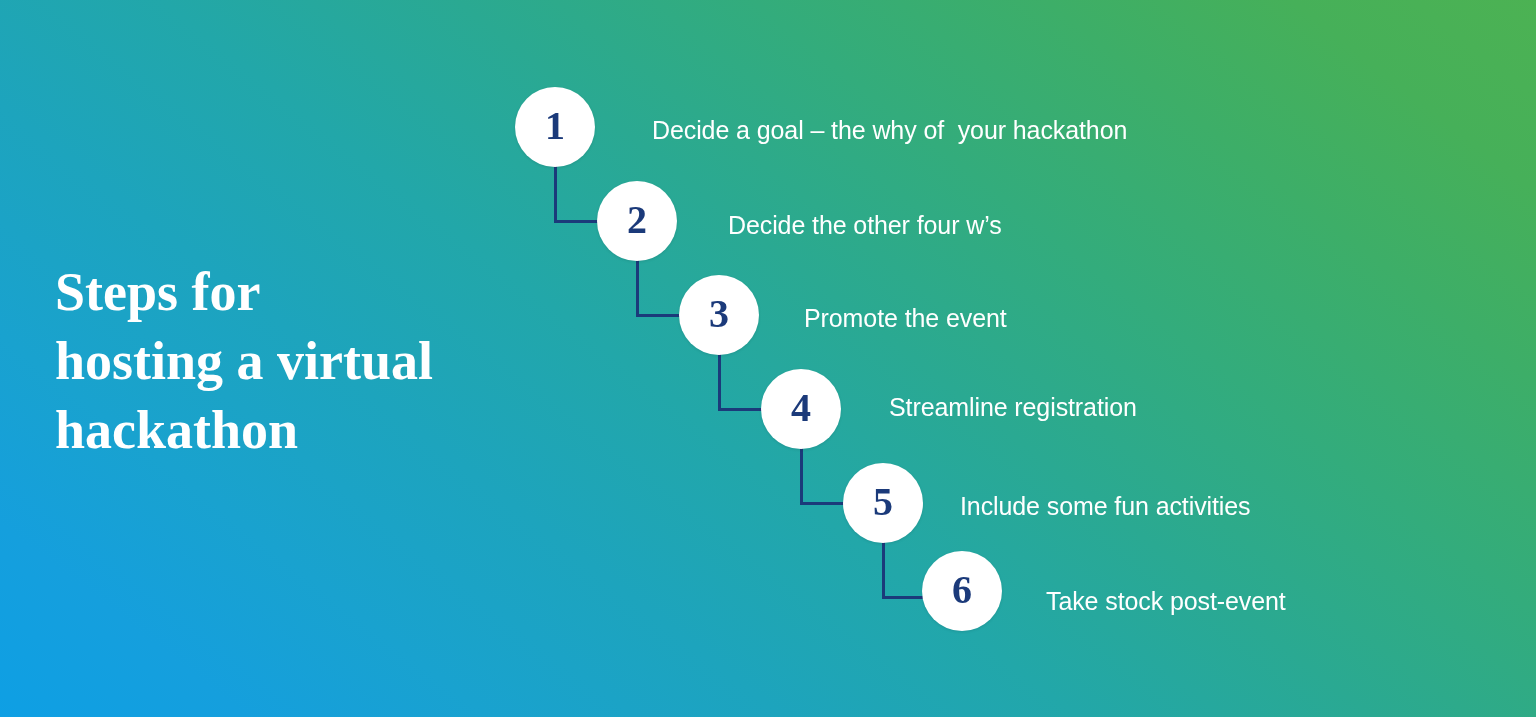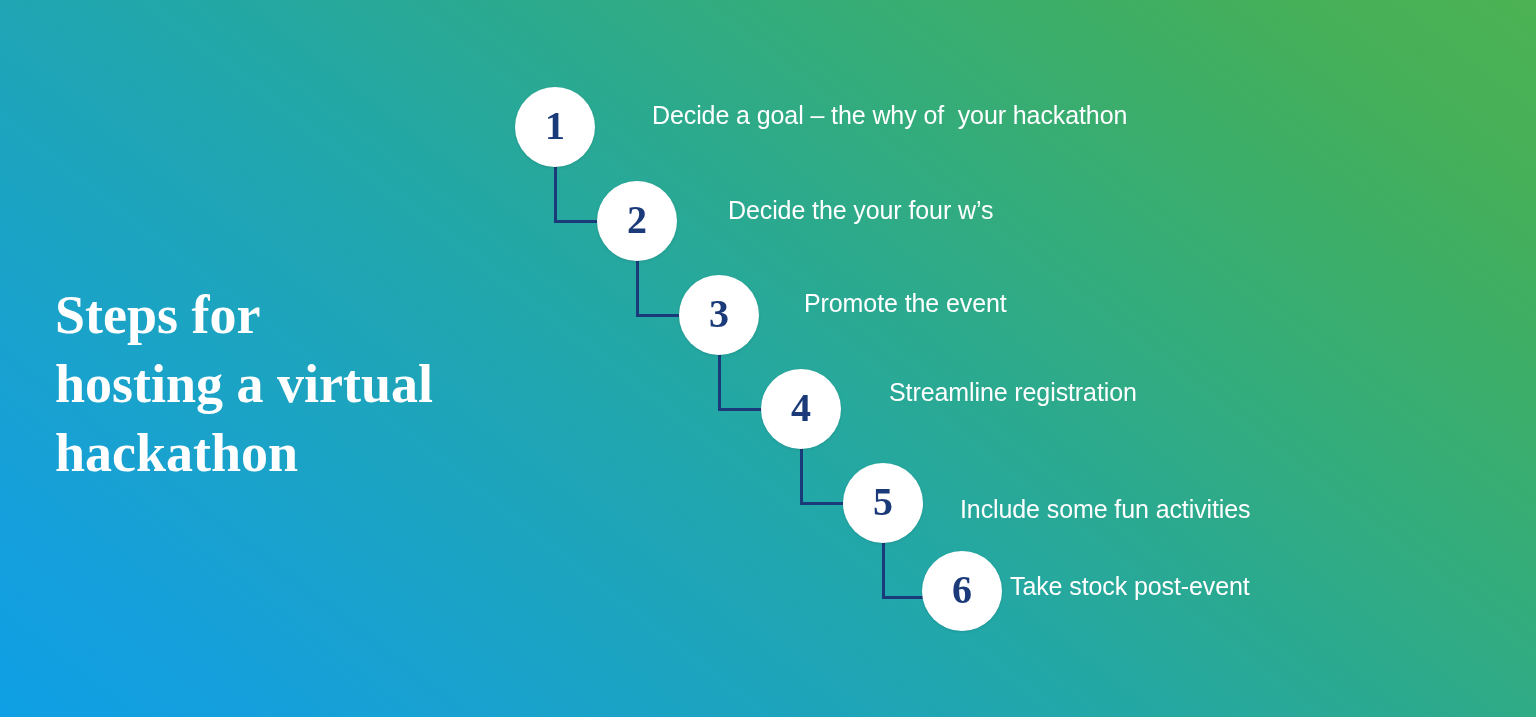--- a/index.html
+++ b/index.html
@@ -34,21 +34,20 @@
     left: 55px;
     top: 258px;
     width: 440px;
     color: #ffffff;
     font-family: "Liberation Serif", serif;
     font-weight: bold;
     font-size: 54px;
     line-height: 69px;
     letter-spacing: 0px;
     white-space: pre-line;
-    margin-top: 23px;
   }
 
   
   #steps {
     position: absolute;
     left: 0;
     top: 0;
     width: 1536px;
     height: 717px;
   }
@@ -79,20 +78,21 @@
   }
   .step-label {
     position: absolute;
     color: #ffffff;
     font-family: "Liberation Sans", sans-serif;
     font-weight: normal;
     font-size: 25px;
     line-height: 32px;
     white-space: pre;
     letter-spacing: -0.1px;
+    margin-top: 15px;
   }
 
   
   .connector-v {
     position: absolute;
     width: 3px;
     background: #1b3a7a;
   }
   .connector-h {
     position: absolute;
@@ -130,45 +130,45 @@
       <div class="circle" style="left:515px; top:87px;">
         <span class="circle-num">1</span>
       </div>
       <div class="step-label" style="left:652px; top:99px;">Decide a goal – the why of  your hackathon</div>
     </div>
 
     <div class="step">
       <div class="circle" style="left:597px; top:181px;">
         <span class="circle-num">2</span>
       </div>
-      <div class="step-label" style="left:728px; top:194px;">Decide the your four w’s</div>
+      <div class="step-label" style="left:728px; top:194px;">Decide the other four w’s</div>
     </div>
 
     <div class="step">
       <div class="circle" style="left:679px; top:275px;">
         <span class="circle-num">3</span>
       </div>
       <div class="step-label" style="left:804px; top:287px;text-align:center;">Promote the event</div>
     </div>
 
     <div class="step">
       <div class="circle" style="left:761px; top:369px;">
         <span class="circle-num">4</span>
       </div>
       <div class="step-label" style="left:889px; top:376px;">Streamline registration</div>
     </div>
 
     <div class="step">
       <div class="circle" style="left:843px; top:463px;">
         <span class="circle-num">5</span>
       </div>
-      <div class="step-label" style="left:960px; top:493px;text-align:center;">Include some fun activities</div>
+      <div class="step-label" style="left:960px; top:475px;text-align:center;">Include some fun activities</div>
     </div>
 
     <div class="step">
       <div class="circle" style="left:922px; top:551px;">
         <span class="circle-num">6</span>
       </div>
-      <div class="step-label" style="left:1010px; top:570px;">Take stock post-event</div>
+      <div class="step-label" style="left:1046px; top:570px;">Take stock post-event</div>
     </div>
 
   </div>
 </div>
 
 </body></html>

